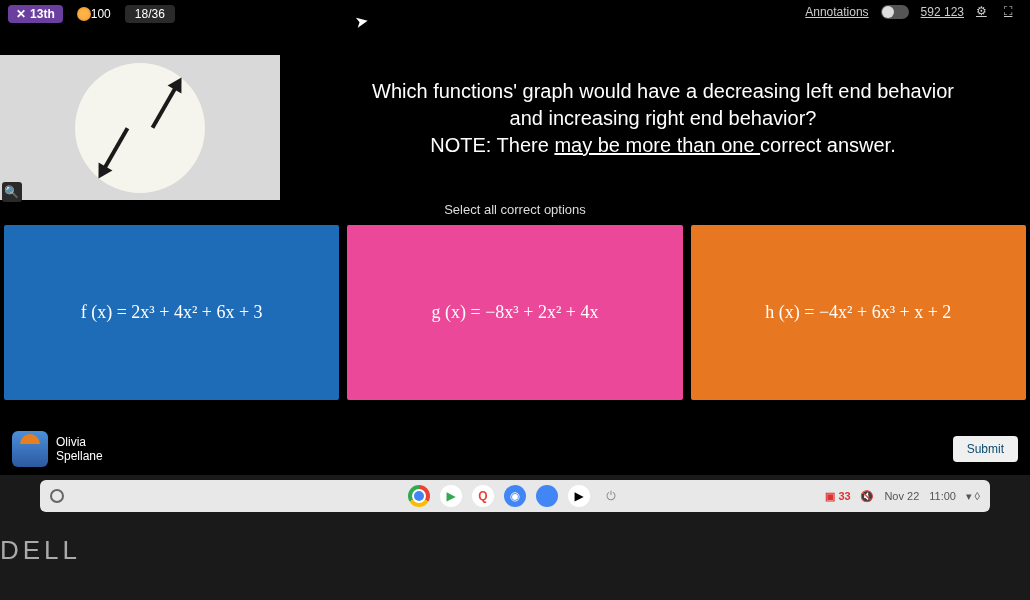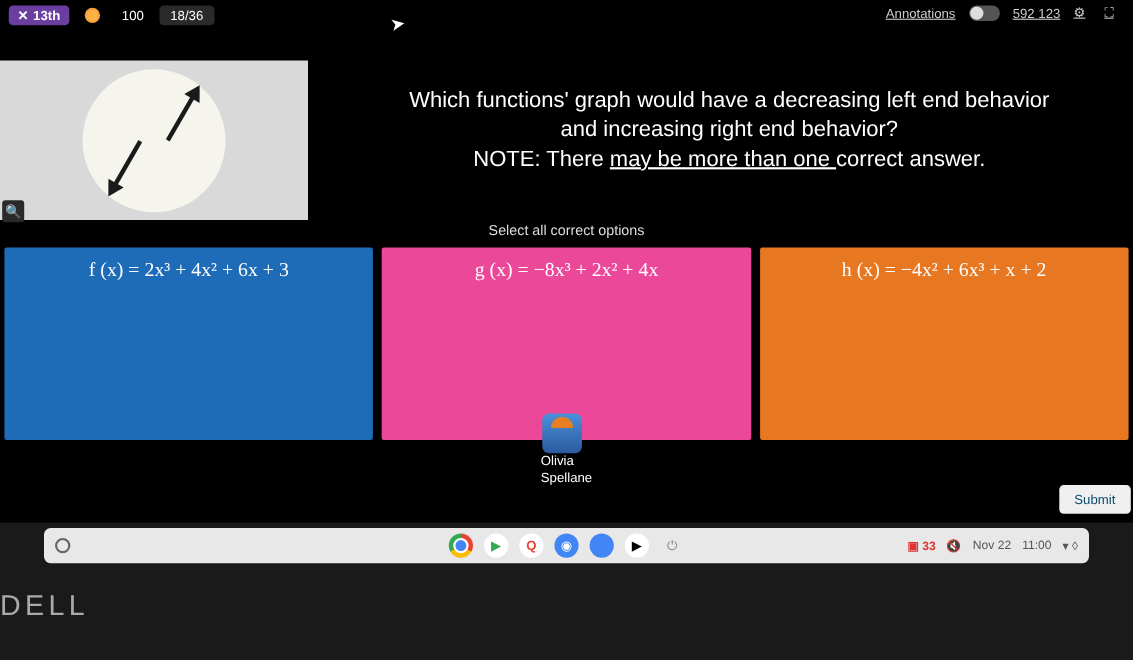--- a/index.html
+++ b/index.html
@@ -32,21 +32,21 @@
     padding: 2px 8px;
     border-radius: 4px;
     font-weight: bold;
     display: flex;
     align-items: center;
     gap: 4px;
   }
   .coin {
     display: flex;
     align-items: center;
-    gap: 20px;
+    gap: 0;
     padding: 2px 6px;
   }
   .coin-icon {
     width: 14px;
     height: 14px;
     background: radial-gradient(circle, #ffb347 40%, #e67e22 100%);
     border-radius: 50%;
   }
   .progress {
     background: #2a2a2a;
@@ -179,42 +179,41 @@
     right: 0;
     top: 225px;
     display: flex;
     gap: 8px;
     padding: 0 4px;
     height: 175px;
   }
   .option {
     flex: 1;
     display: flex;
-    align-items: flex-start;
+    align-items: center;
     justify-content: center;
     color: #fff;
     font-size: 18px;
     font-family: 'Times New Roman', serif;
     border-radius: 2px;
     cursor: pointer;
     padding: 10px;
     text-align: center;
   }
   .opt-blue { background: #1e6bb8; }
   .opt-teal { background: #ec4899; }
   .opt-orange { background: #e87722; }
   .footer-row {
     position: absolute;
     left: 0;
     right: 0;
     bottom: 8px;
     display: flex;
     align-items: center;
-    padding: 0 2px;
-    flex-direction: column;
+    padding: 0 12px;
   }
   .avatar {
     width: 36px;
     height: 36px;
     background: linear-gradient(#4a90d9, #2c5aa0);
     border-radius: 6px;
     margin-right: 8px;
     position: relative;
   }
   .avatar::after {

